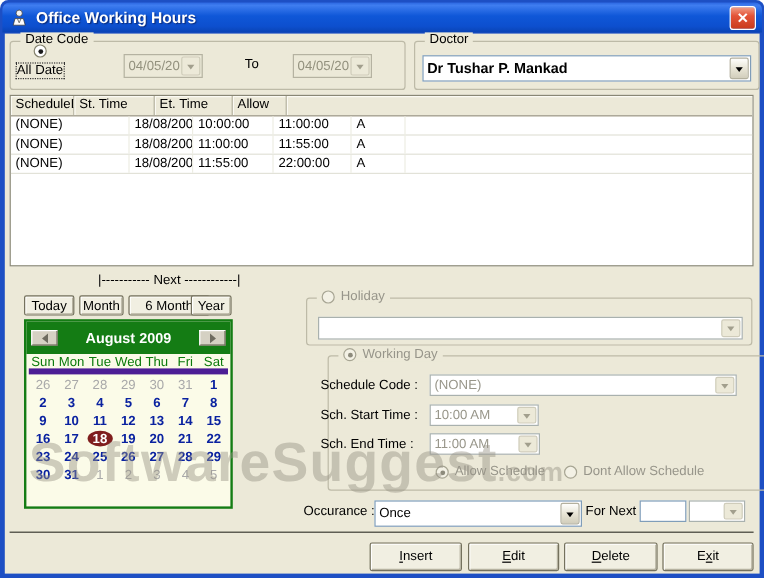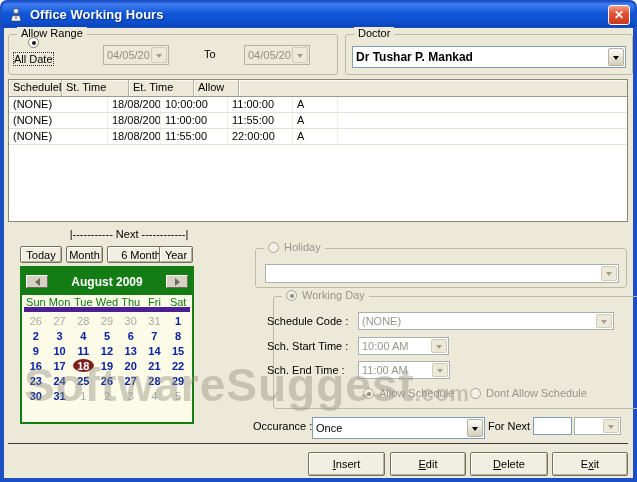--- a/index.html
+++ b/index.html
@@ -61,21 +61,21 @@
         border:1px solid #898775;display:flex;flex-direction:column;overflow:hidden;}
   .ghead{display:flex;height:17px;background:#ece9d8;border-bottom:1px solid #9d9a8b;flex:none;}
   .hcell{padding:1px 4px;font-size:11px;border-right:1px solid #b6b3a2;box-shadow:inset 1px 1px 0 #fbfaf3;
          overflow:hidden;white-space:nowrap;}
   .grow{display:flex;height:16px;border-bottom:1px solid #e2e2d8;flex:none;cursor:default;}
   .gcell{padding:1px 4px;font-size:11px;border-right:1px solid #ededE3;overflow:hidden;white-space:nowrap;}
   .c0{width:99px;flex:none;} .c1{width:53px;flex:none;} .c2{width:67px;flex:none;}
   .c3{width:65px;flex:none;} .c4{width:45px;flex:none;} .c5{flex:1;border-right:none;}
 
   
-  .nextlabel{position:absolute;left:40px;top:200px;width:170px;text-align:center;font-size:11px;}
+  .nextlabel{position:absolute;left:52px;top:200px;width:170px;text-align:center;font-size:11px;}
   .btn{position:absolute;background:#f1efe2;border:1px solid #74715d;border-radius:2px;
        box-shadow:inset 1px 1px 0 #fff,inset -1px -1px 0 #b6b2a0;font-size:11px;
        display:flex;align-items:center;justify-content:center;cursor:pointer;padding:0;}
 
   
   .calendar{position:absolute;left:16px;top:238px;width:174px;height:158px;background:#fbfbe8;
             border:2px solid #147c14;display:flex;flex-direction:column;}
   .calhead{height:27px;background:#147c14;display:flex;align-items:center;padding:0 4px;flex:none;}
   .calnav{width:22px;height:13px;background:#d5d1c3;border:1px solid;border-color:#fff #6f6c5c #6f6c5c #fff;
           display:flex;align-items:center;justify-content:center;cursor:pointer;flex:none;}
@@ -115,21 +115,21 @@
     </svg>
     <span class="title">Office Working Hours</span>
     <div class="closebtn">
       <span>✕</span>
     </div>
   </div>
 
   <div class="client">
 
     <div class="group" style="left:4px;top:6px;width:330px;height:41px;">
-      <span class="glabel">Allow Range</span>
+      <span class="glabel">Date Code</span>
     </div>
     <div class="radio-row" style="left:10px;top:9px;flex-direction:column;">
       <span class="radio checked"></span>
       <span class="lab focus">All Date</span>
     </div>
     <div class="radio-row" style="left:10px;top:24px;margin-top:48px;">
       <span class="radio"></span>
       <span class="lab">Selected Date</span>
     </div>
     <div class="combo dis" style="left:99px;top:17px;width:66px;height:20px;">

